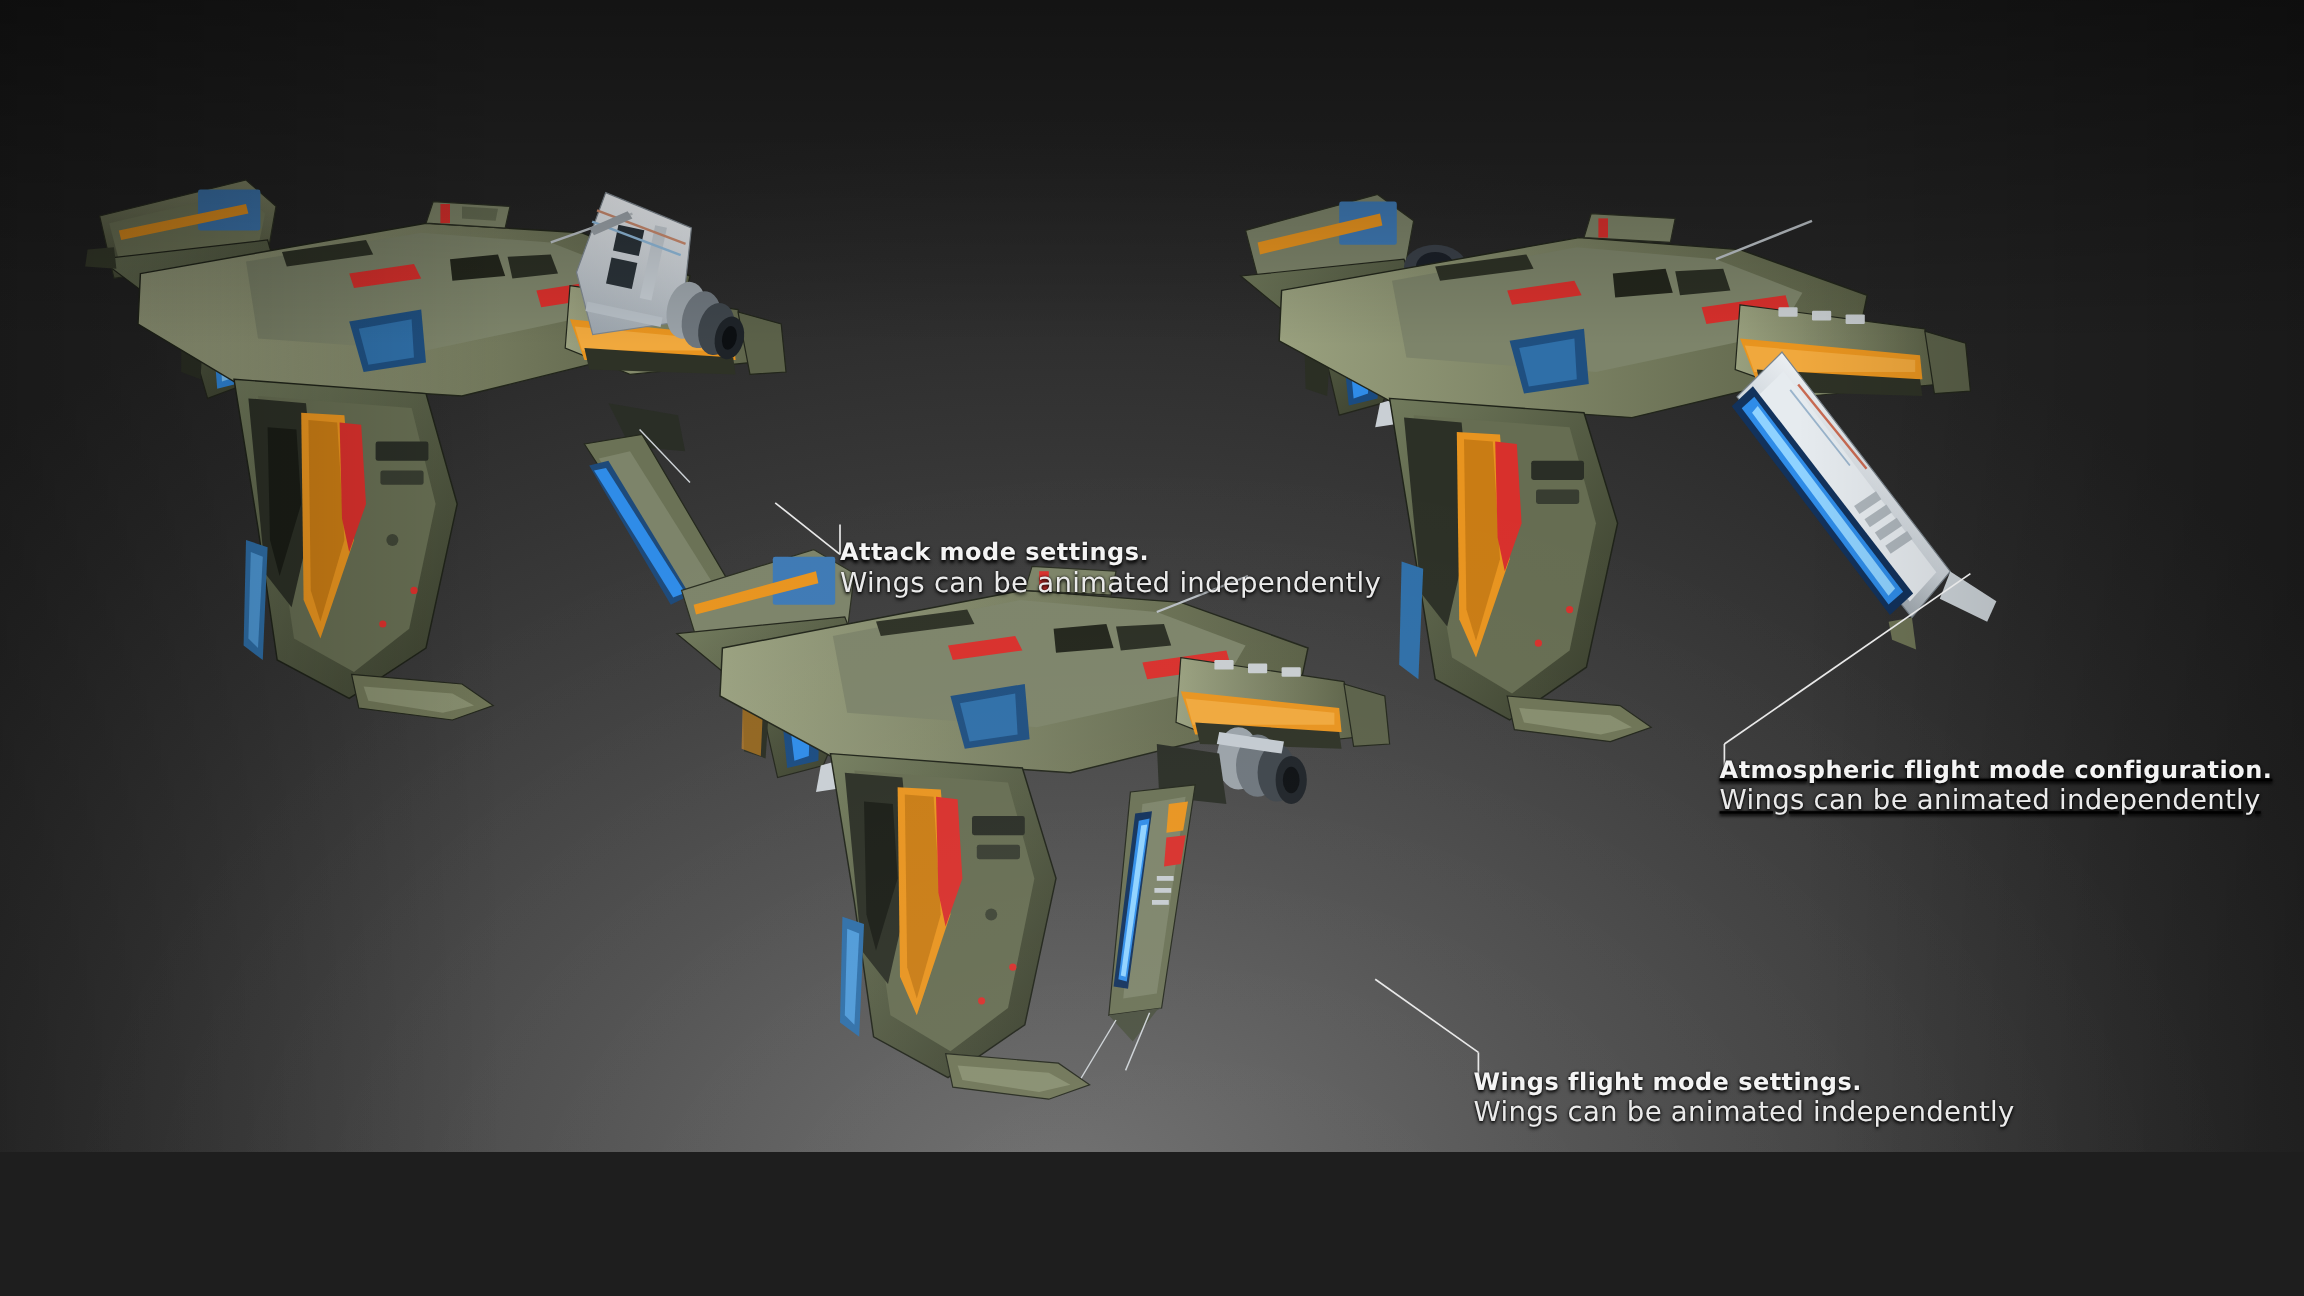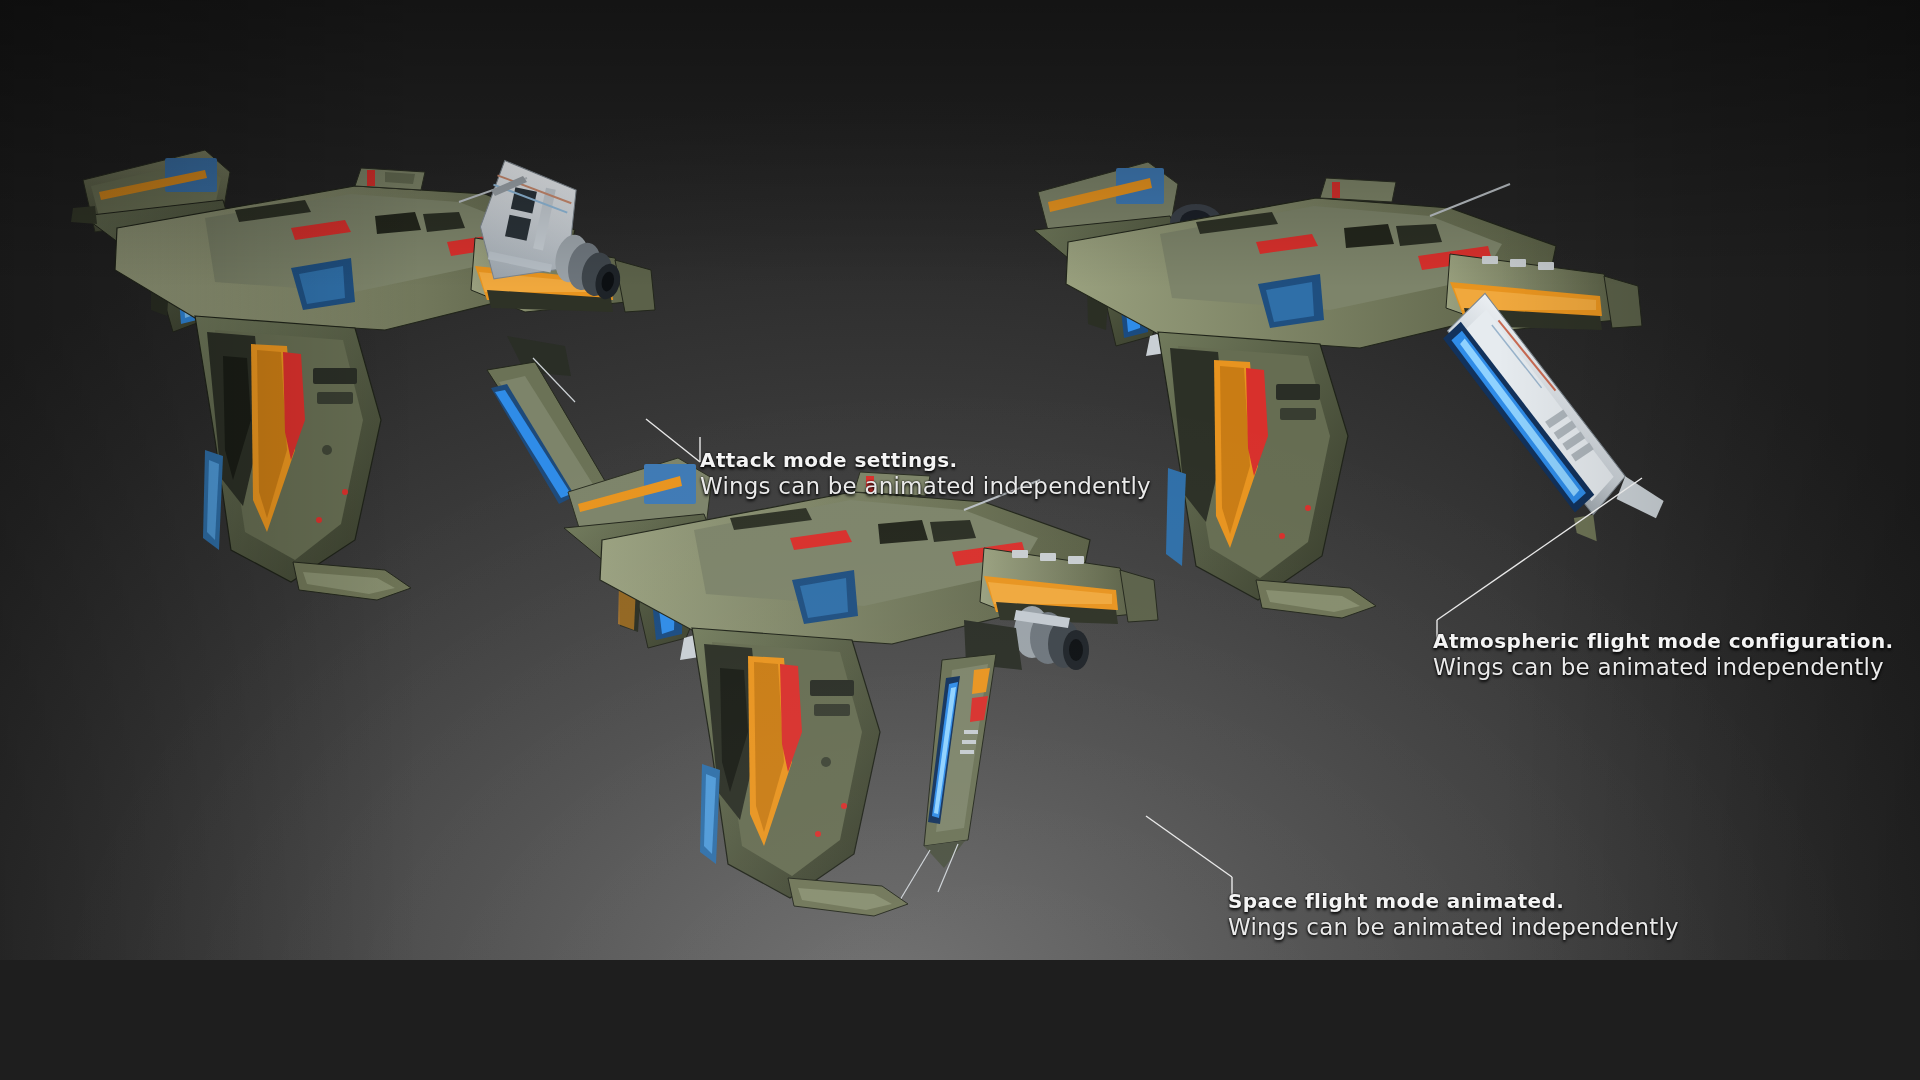--- a/index.html
+++ b/index.html
@@ -380,23 +380,23 @@
   <svg class="leader" style="left:0;top:0;width:1920px;height:1080px;">
     <line x1="1146" y1="816" x2="1232" y2="877"></line>
     <line x1="1232" y1="877" x2="1232" y2="902"></line>
   </svg>
 
   <div class="callout" style="left:700px;top:448px;">
     <div class="ttl">Attack mode settings.</div>
     <div class="sub">Wings can be animated independently</div>
   </div>
 
-  <div class="callout" style="left:1433px;top:629px;">
+  <div class="callout" style="left:1433px;top:629px;text-decoration:underline;">
     <div class="ttl">Atmospheric flight mode configuration.</div>
     <div class="sub">Wings can be animated independently</div>
   </div>
 
   <div class="callout" style="left:1228px;top:889px;">
-    <div class="ttl">Space flight mode animated.</div>
+    <div class="ttl">Wings flight mode settings.</div>
     <div class="sub">Wings can be animated independently</div>
   </div>
 
 </div>
 
 </body></html>

